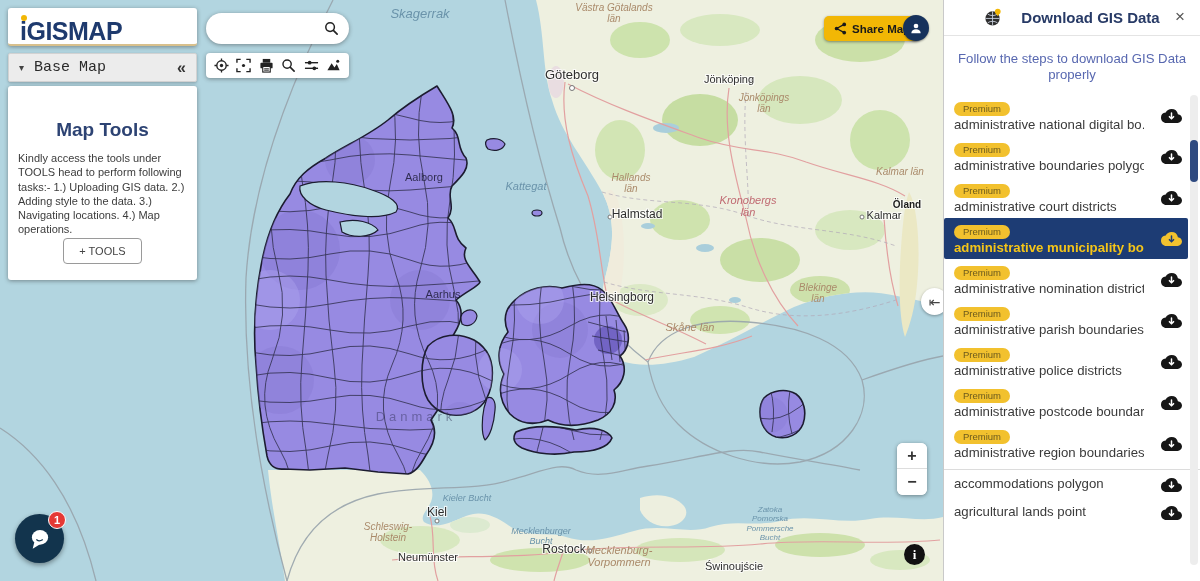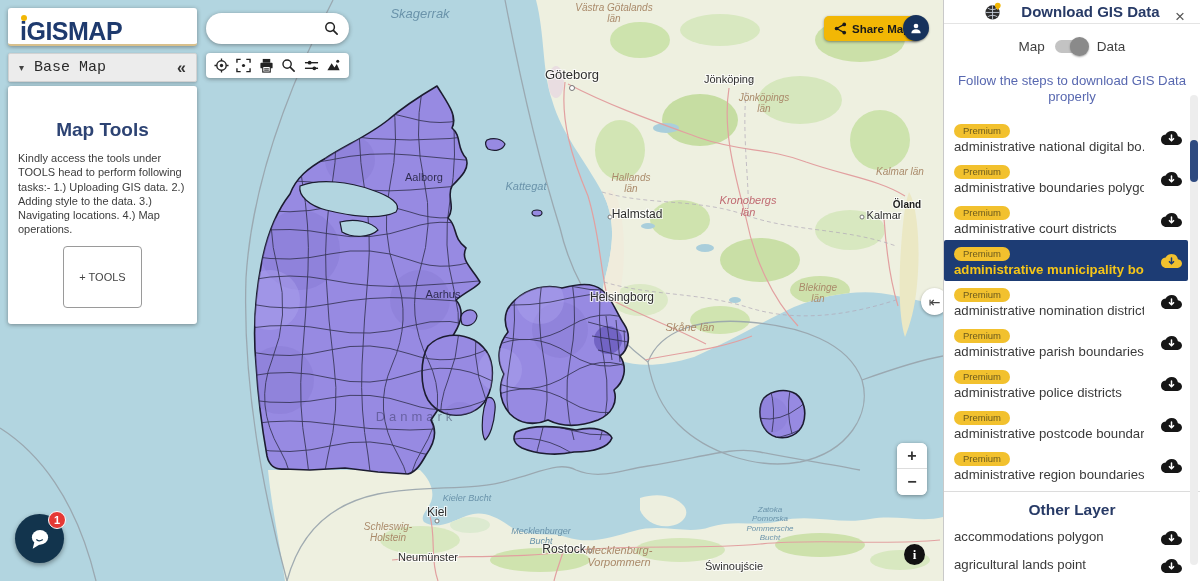--- a/index.html
+++ b/index.html
@@ -25,22 +25,22 @@
   .logo-i{position:relative;color:#1e3a6e;}
   .logo-i .dot{position:absolute;left:1px;top:-2px;width:6px;height:6px;border-radius:50%;background:#f2b705;}
   .basemap-bar{left:8px;top:53px;width:189px;height:29px;background:#ececec;border:1px solid #d2d2d2;
                border-radius:2px;display:flex;align-items:center;padding:0 10px;box-shadow:0 1px 3px rgba(0,0,0,.25);position:absolute;}
   .basemap-caret{font-size:10px;color:#444;margin-right:10px;}
   .basemap-label{font-family:Liberation Mono, monospace;font-size:15px;color:#2b2b2b;flex:1;}
   .basemap-collapse{font-size:16px;font-weight:bold;color:#333;cursor:pointer;}
   .tools-card{left:8px;top:86px;width:189px;padding-bottom:14px;}
   .tools-title{margin-top:33px;text-align:center;font-size:19px;font-weight:bold;color:#2d4373;}
   .tools-desc{margin:10px 10px 0 10px;font-size:11px;line-height:1.3;color:#3c3c3c;}
-  .tools-btn{display:block;margin:9px auto 2px auto;background:#fff;border:1px solid #9a9a9a;border-radius:4px;
-             padding:24px 15px;font-size:11px;color:#444;font-family:inherit;cursor:pointer;}
+  .tools-btn{display:block;margin:1px auto 2px auto;background:#fff;border:1px solid #9a9a9a;border-radius:4px;
+             padding:6px 15px;font-size:11px;color:#444;font-family:inherit;cursor:pointer;}
   .search-card{left:206px;top:13px;width:143px;height:31px;border-radius:16px;display:flex;align-items:center;padding:0 10px 0 14px;}
   .search-card input{border:none;outline:none;flex:1;min-width:0;font-size:13px;background:transparent;font-family:inherit;}
   .toolbar-card{left:206px;top:53px;width:143px;height:25px;border-radius:4px;display:flex;align-items:center;justify-content:space-around;padding:0 4px;}
   .tb-btn{width:18px;height:18px;display:flex;align-items:center;justify-content:center;cursor:pointer;}
   .share-btn{position:absolute;left:824px;top:16px;height:25px;background:#f2b705;border:none;border-radius:5px;
              display:flex;align-items:center;gap:5px;padding:0 10px;font-size:11.5px;font-weight:bold;color:#1a1a1a;
              box-shadow:0 1px 3px rgba(0,0,0,.4);cursor:pointer;font-family:inherit;}
   .avatar-btn{position:absolute;left:903px;top:15px;width:26px;height:26px;border-radius:50%;background:#16325c;
               border:none;display:flex;align-items:center;justify-content:center;cursor:pointer;box-shadow:0 1px 2px rgba(0,0,0,.4);}
   .zoom-ctrl{position:absolute;left:897px;top:443px;width:30px;background:#fff;border-radius:6px;box-shadow:0 1px 4px rgba(0,0,0,.4);overflow:hidden;}
@@ -50,21 +50,21 @@
             color:#fff;font-family:"Liberation Serif",serif;font-weight:bold;font-size:13px;cursor:pointer;display:flex;align-items:center;justify-content:center;}
   .chat-btn{position:absolute;left:15px;top:514px;width:49px;height:49px;border-radius:50%;background:#12344d;border:none;
             cursor:pointer;display:flex;align-items:center;justify-content:center;box-shadow:0 2px 5px rgba(0,0,0,.4);}
   .chat-badge{position:absolute;right:-2px;top:-3px;width:18px;height:18px;border-radius:50%;background:#e53935;color:#fff;
               font-size:11px;font-weight:bold;display:flex;align-items:center;justify-content:center;border:1px solid #fff;}
   .panel-handle{position:absolute;left:921px;top:288px;width:27px;height:27px;border-radius:50%;background:#fff;
                 box-shadow:0 1px 3px rgba(0,0,0,.35);display:flex;align-items:center;justify-content:center;
                 font-size:14px;color:#444;cursor:pointer;z-index:5;}
   
   .panel{position:absolute;right:0;top:0;width:257px;height:581px;background:#fff;border-left:1px solid #c9c9c9;z-index:10;}
-  .panel-header{height:24px;display:flex;align-items:center;justify-content:center;gap:18px;border-bottom:1px solid #e4e4e4;position:relative;}
+  .panel-header{height:36px;display:flex;align-items:center;justify-content:center;gap:18px;border-bottom:1px solid #e4e4e4;position:relative;}
   .panel-title{font-size:15px;font-weight:bold;color:#273a66;}
   .panel-close{position:absolute;right:9px;top:7px;font-size:17px;color:#555;cursor:pointer;line-height:1;background:none;border:none;font-family:inherit;}
   .toggle-row{display:flex;align-items:center;justify-content:center;gap:10px;padding-top:11px;height:34px;}
   .toggle-label{font-size:13.5px;color:#3f3f3f;}
   .switch{position:relative;width:32px;height:13px;border-radius:7px;background:#c3c3c3;cursor:pointer;}
   .switch .knob{position:absolute;right:-2px;top:-3px;width:19px;height:19px;border-radius:50%;background:#8a8a8a;box-shadow:0 1px 2px rgba(0,0,0,.35);}
   .instructions{margin:15px auto 0 auto;width:234px;text-align:center;font-size:13.2px;line-height:1.2;color:#5868b0;}
   .layer-list{margin-top:12px;}
   .layer-item{position:relative;height:41px;padding:3px 44px 0 10px;margin-right:12px;cursor:pointer;}
   .premium-badge{display:inline-block;background:#f2c12e;color:#6b5a1e;font-size:9.5px;border-radius:8px;padding:1px 9px 2px 9px;}
@@ -397,27 +397,20 @@
       <svg width="19" height="19" viewBox="0 0 20 20">
         <circle cx="9" cy="11" r="7.5" fill="#2e2e2e"></circle>
         <path d="M1.5,11 H16.5 M9,3.5 V18.5 M4,6.5 c3,2 7,2 10,0 M4,15.5 c3,-2 7,-2 10,0" stroke="#cfd6e4" stroke-width=".9" fill="none"></path>
         <circle cx="14.5" cy="3.8" r="3" fill="#f2b705"></circle>
           <path d="M14.5,8.6 l-1.8,-2.6 h3.6 Z" fill="#f2b705"></path>
       </svg>
       <span class="panel-title">Download GIS Data</span>
       <button class="panel-close">×</button>
     </div>
 
-    <div class="toggle-row">
-      <span class="toggle-label">Map</span>
-      <span class="switch">
-          <span class="knob"></span>
-        </span>
-      <span class="toggle-label">Data</span>
-    </div>
 
     <div class="instructions">Follow the steps to download GIS Data properly</div>
 
     <div class="layer-list">
         <div class="layer-item"><span class="premium-badge">Premium</span><div class="layer-label">administrative national digital bo...</div><svg class="cloud" width="21" height="18" viewBox="0 0 24 20">
     <path class="cloud-body" fill="#161616" d="M19.35 9.04A7.49 7.49 0 0 0 12 3C9.11 3 6.6 4.64 5.35 7.04A5.99 5.99 0 0 0 0 13c0 3.31 2.69 6 6 6h13c2.76 0 5-2.24 5-5 0-2.64-2.05-4.78-4.65-4.96z"></path>
     <path class="cloud-arrow" d="M12 7.8 L12 14.2 M9.6 11.9 L12 14.4 L14.4 11.9" stroke="#fff" stroke-width="1.7" fill="none" stroke-linecap="round" stroke-linejoin="round"></path>
   </svg></div>
         <div class="layer-item"><span class="premium-badge">Premium</span><div class="layer-label">administrative boundaries polygon</div><svg class="cloud" width="21" height="18" viewBox="0 0 24 20">
     <path class="cloud-body" fill="#161616" d="M19.35 9.04A7.49 7.49 0 0 0 12 3C9.11 3 6.6 4.64 5.35 7.04A5.99 5.99 0 0 0 0 13c0 3.31 2.69 6 6 6h13c2.76 0 5-2.24 5-5 0-2.64-2.05-4.78-4.65-4.96z"></path>
@@ -447,21 +440,20 @@
     <path class="cloud-body" fill="#161616" d="M19.35 9.04A7.49 7.49 0 0 0 12 3C9.11 3 6.6 4.64 5.35 7.04A5.99 5.99 0 0 0 0 13c0 3.31 2.69 6 6 6h13c2.76 0 5-2.24 5-5 0-2.64-2.05-4.78-4.65-4.96z"></path>
     <path class="cloud-arrow" d="M12 7.8 L12 14.2 M9.6 11.9 L12 14.4 L14.4 11.9" stroke="#fff" stroke-width="1.7" fill="none" stroke-linecap="round" stroke-linejoin="round"></path>
   </svg></div>
         <div class="layer-item"><span class="premium-badge">Premium</span><div class="layer-label">administrative region boundaries</div><svg class="cloud" width="21" height="18" viewBox="0 0 24 20">
     <path class="cloud-body" fill="#161616" d="M19.35 9.04A7.49 7.49 0 0 0 12 3C9.11 3 6.6 4.64 5.35 7.04A5.99 5.99 0 0 0 0 13c0 3.31 2.69 6 6 6h13c2.76 0 5-2.24 5-5 0-2.64-2.05-4.78-4.65-4.96z"></path>
     <path class="cloud-arrow" d="M12 7.8 L12 14.2 M9.6 11.9 L12 14.4 L14.4 11.9" stroke="#fff" stroke-width="1.7" fill="none" stroke-linecap="round" stroke-linejoin="round"></path>
   </svg></div>
       </div>
 
     <div class="list-divider"></div>
-    <div class="other-title">Other Layer</div>
     <div>
         <div class="other-item">
           <div class="layer-label">accommodations polygon</div>
           <svg class="cloud" width="21" height="18" viewBox="0 0 24 20">
     <path class="cloud-body" fill="#161616" d="M19.35 9.04A7.49 7.49 0 0 0 12 3C9.11 3 6.6 4.64 5.35 7.04A5.99 5.99 0 0 0 0 13c0 3.31 2.69 6 6 6h13c2.76 0 5-2.24 5-5 0-2.64-2.05-4.78-4.65-4.96z"></path>
     <path class="cloud-arrow" d="M12 7.8 L12 14.2 M9.6 11.9 L12 14.4 L14.4 11.9" stroke="#fff" stroke-width="1.7" fill="none" stroke-linecap="round" stroke-linejoin="round"></path>
   </svg>
         </div>
         <div class="other-item">
           <div class="layer-label">agricultural lands point</div>

